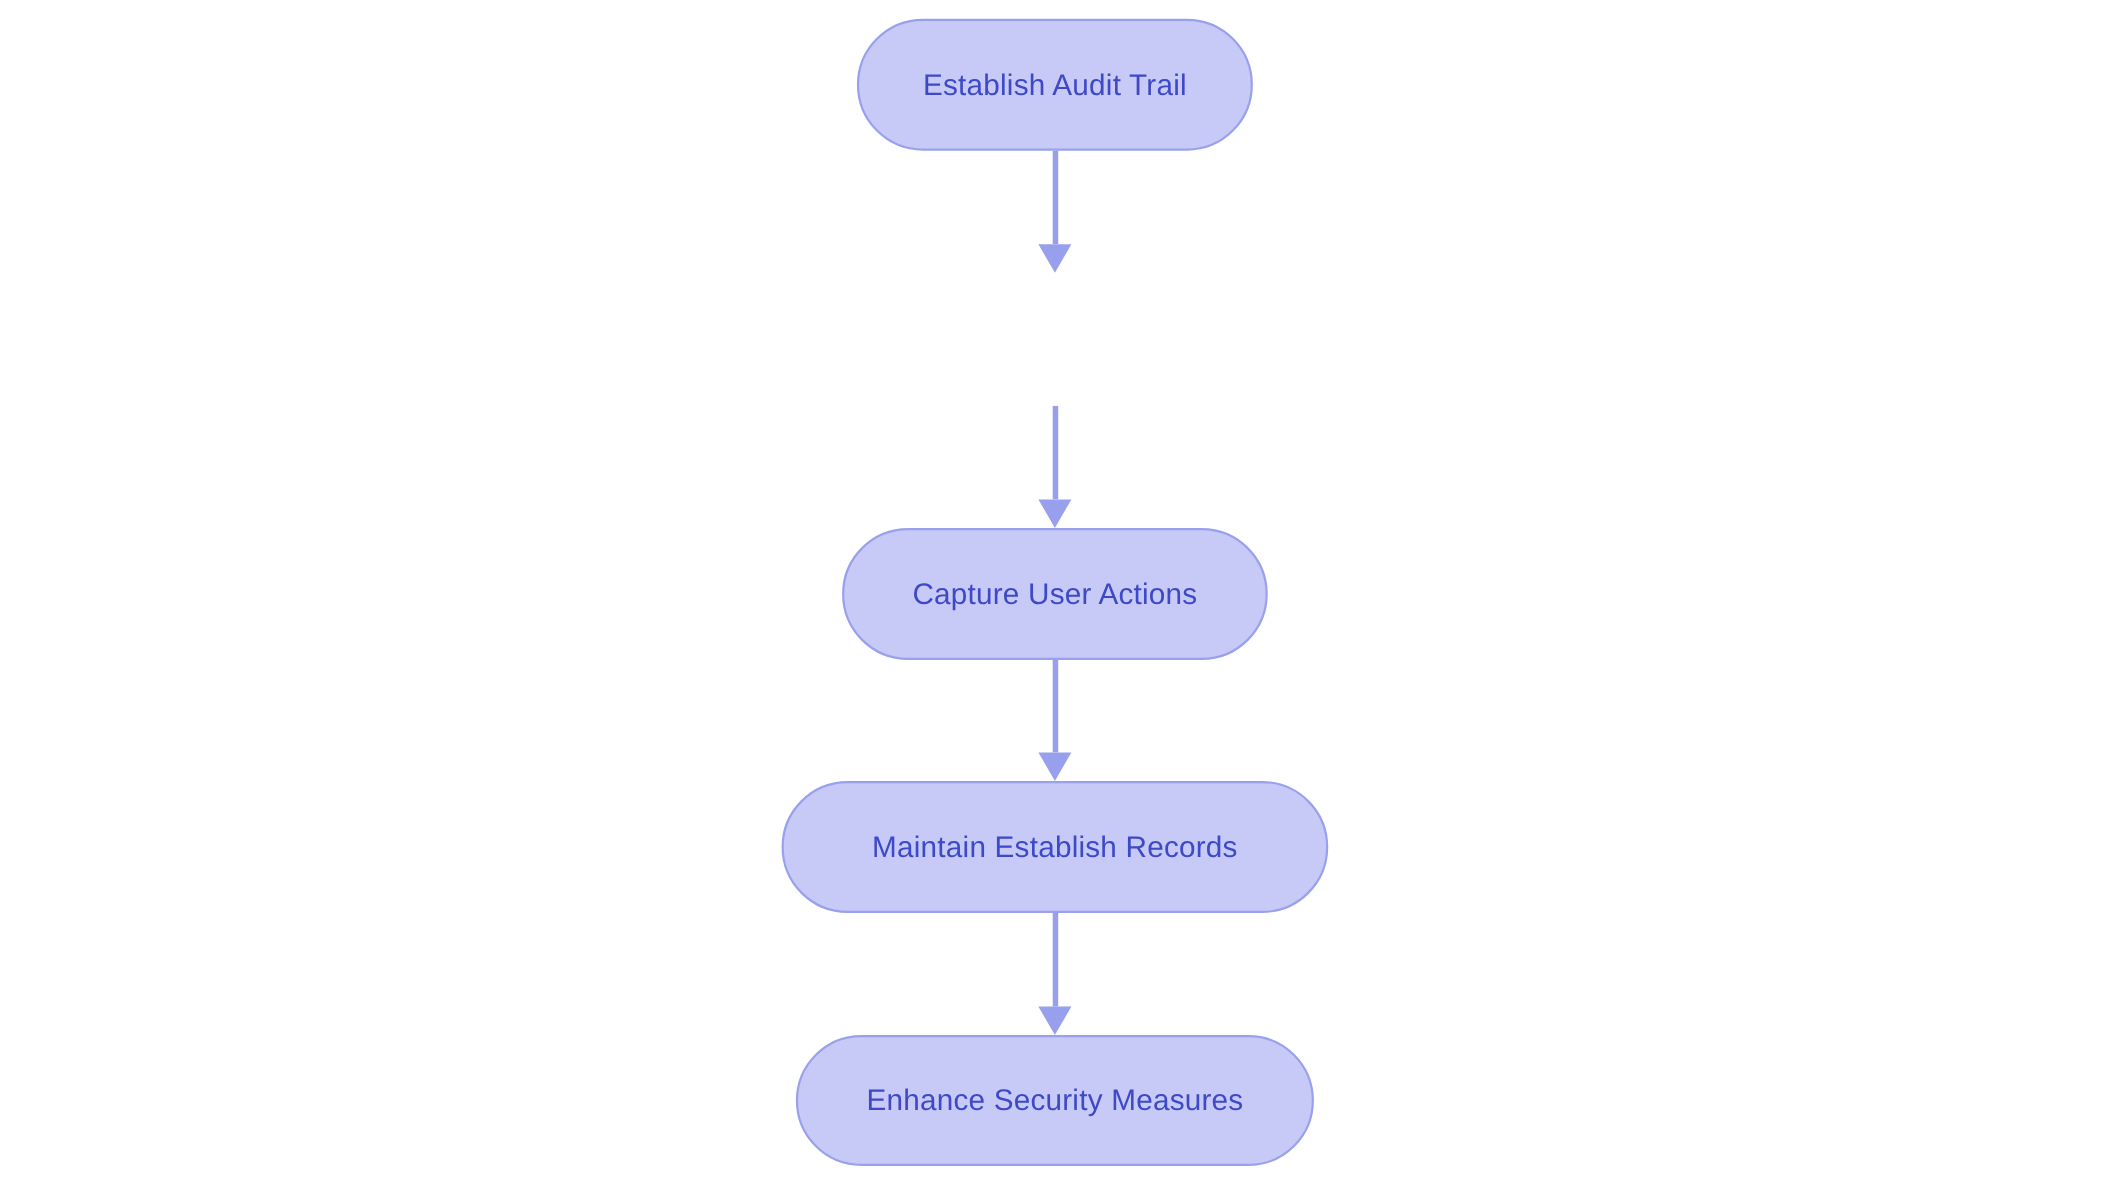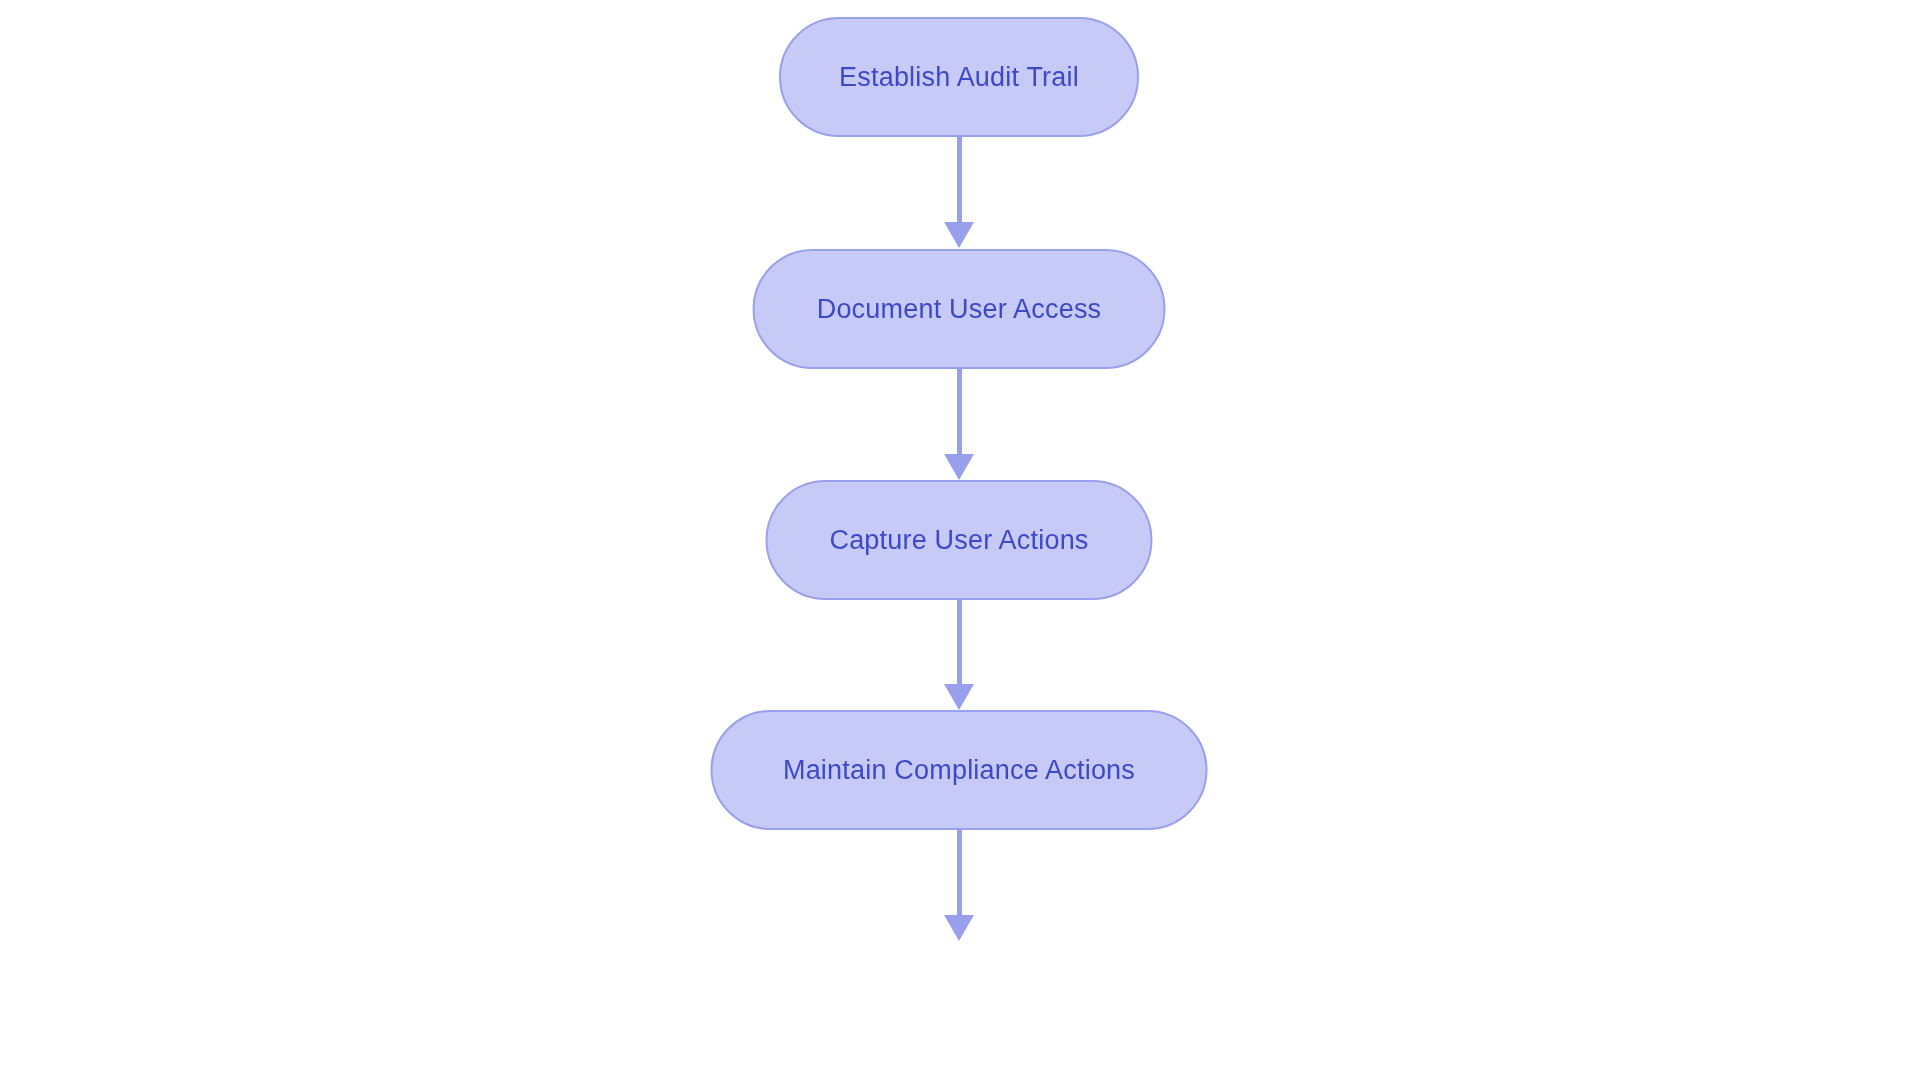--- a/index.html
+++ b/index.html
@@ -79,41 +79,41 @@
 
   <div class="node pos-1">
     <span>Establish Audit Trail</span>
   </div>
 
   <div class="arrow arr-1">
     <div class="stem"></div>
     <div class="head"></div>
   </div>
 
-  <div class="node pos-2">
-    <span>Document User Access</span>
-  </div>
 
   <div class="arrow arr-2">
     <div class="stem"></div>
     <div class="head"></div>
   </div>
 
   <div class="node pos-3">
     <span>Capture User Actions</span>
   </div>
 
   <div class="arrow arr-3">
     <div class="stem"></div>
     <div class="head"></div>
   </div>
 
   <div class="node pos-4">
-    <span>Maintain Compliance Actions</span>
+    <span>Maintain Establish Records</span>
   </div>
 
   <div class="arrow arr-4">
     <div class="stem"></div>
     <div class="head"></div>
   </div>
 
+  <div class="node pos-5">
+    <span>Enhance Security Measures</span>
+  </div>
 
 </div>
 
 </body></html>

